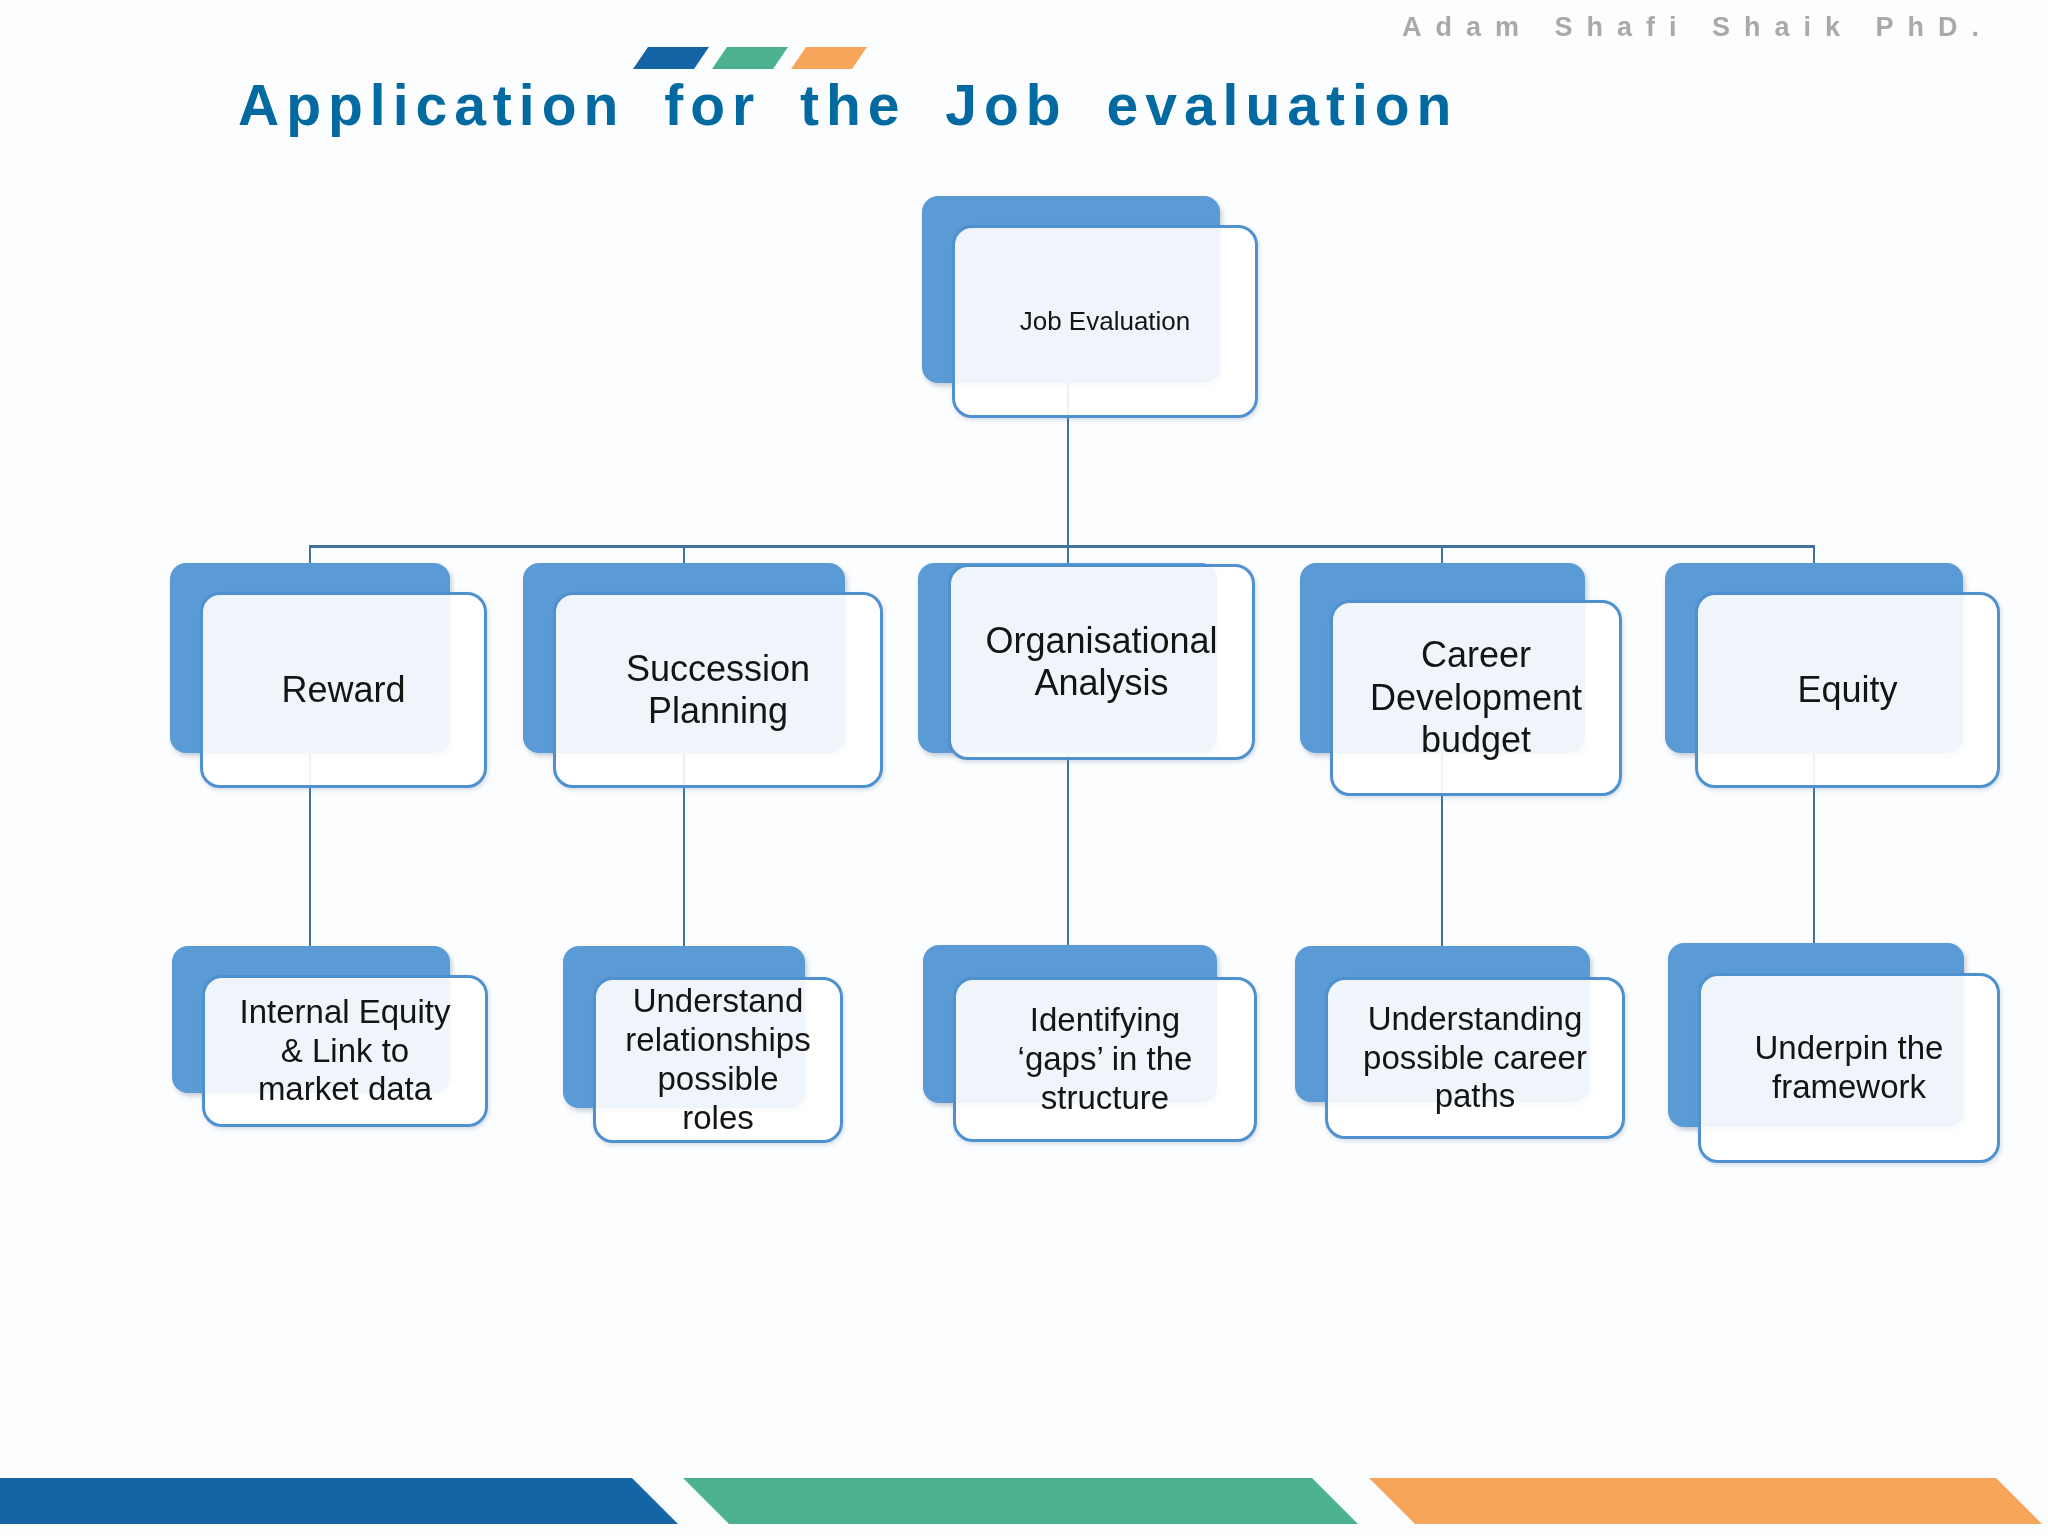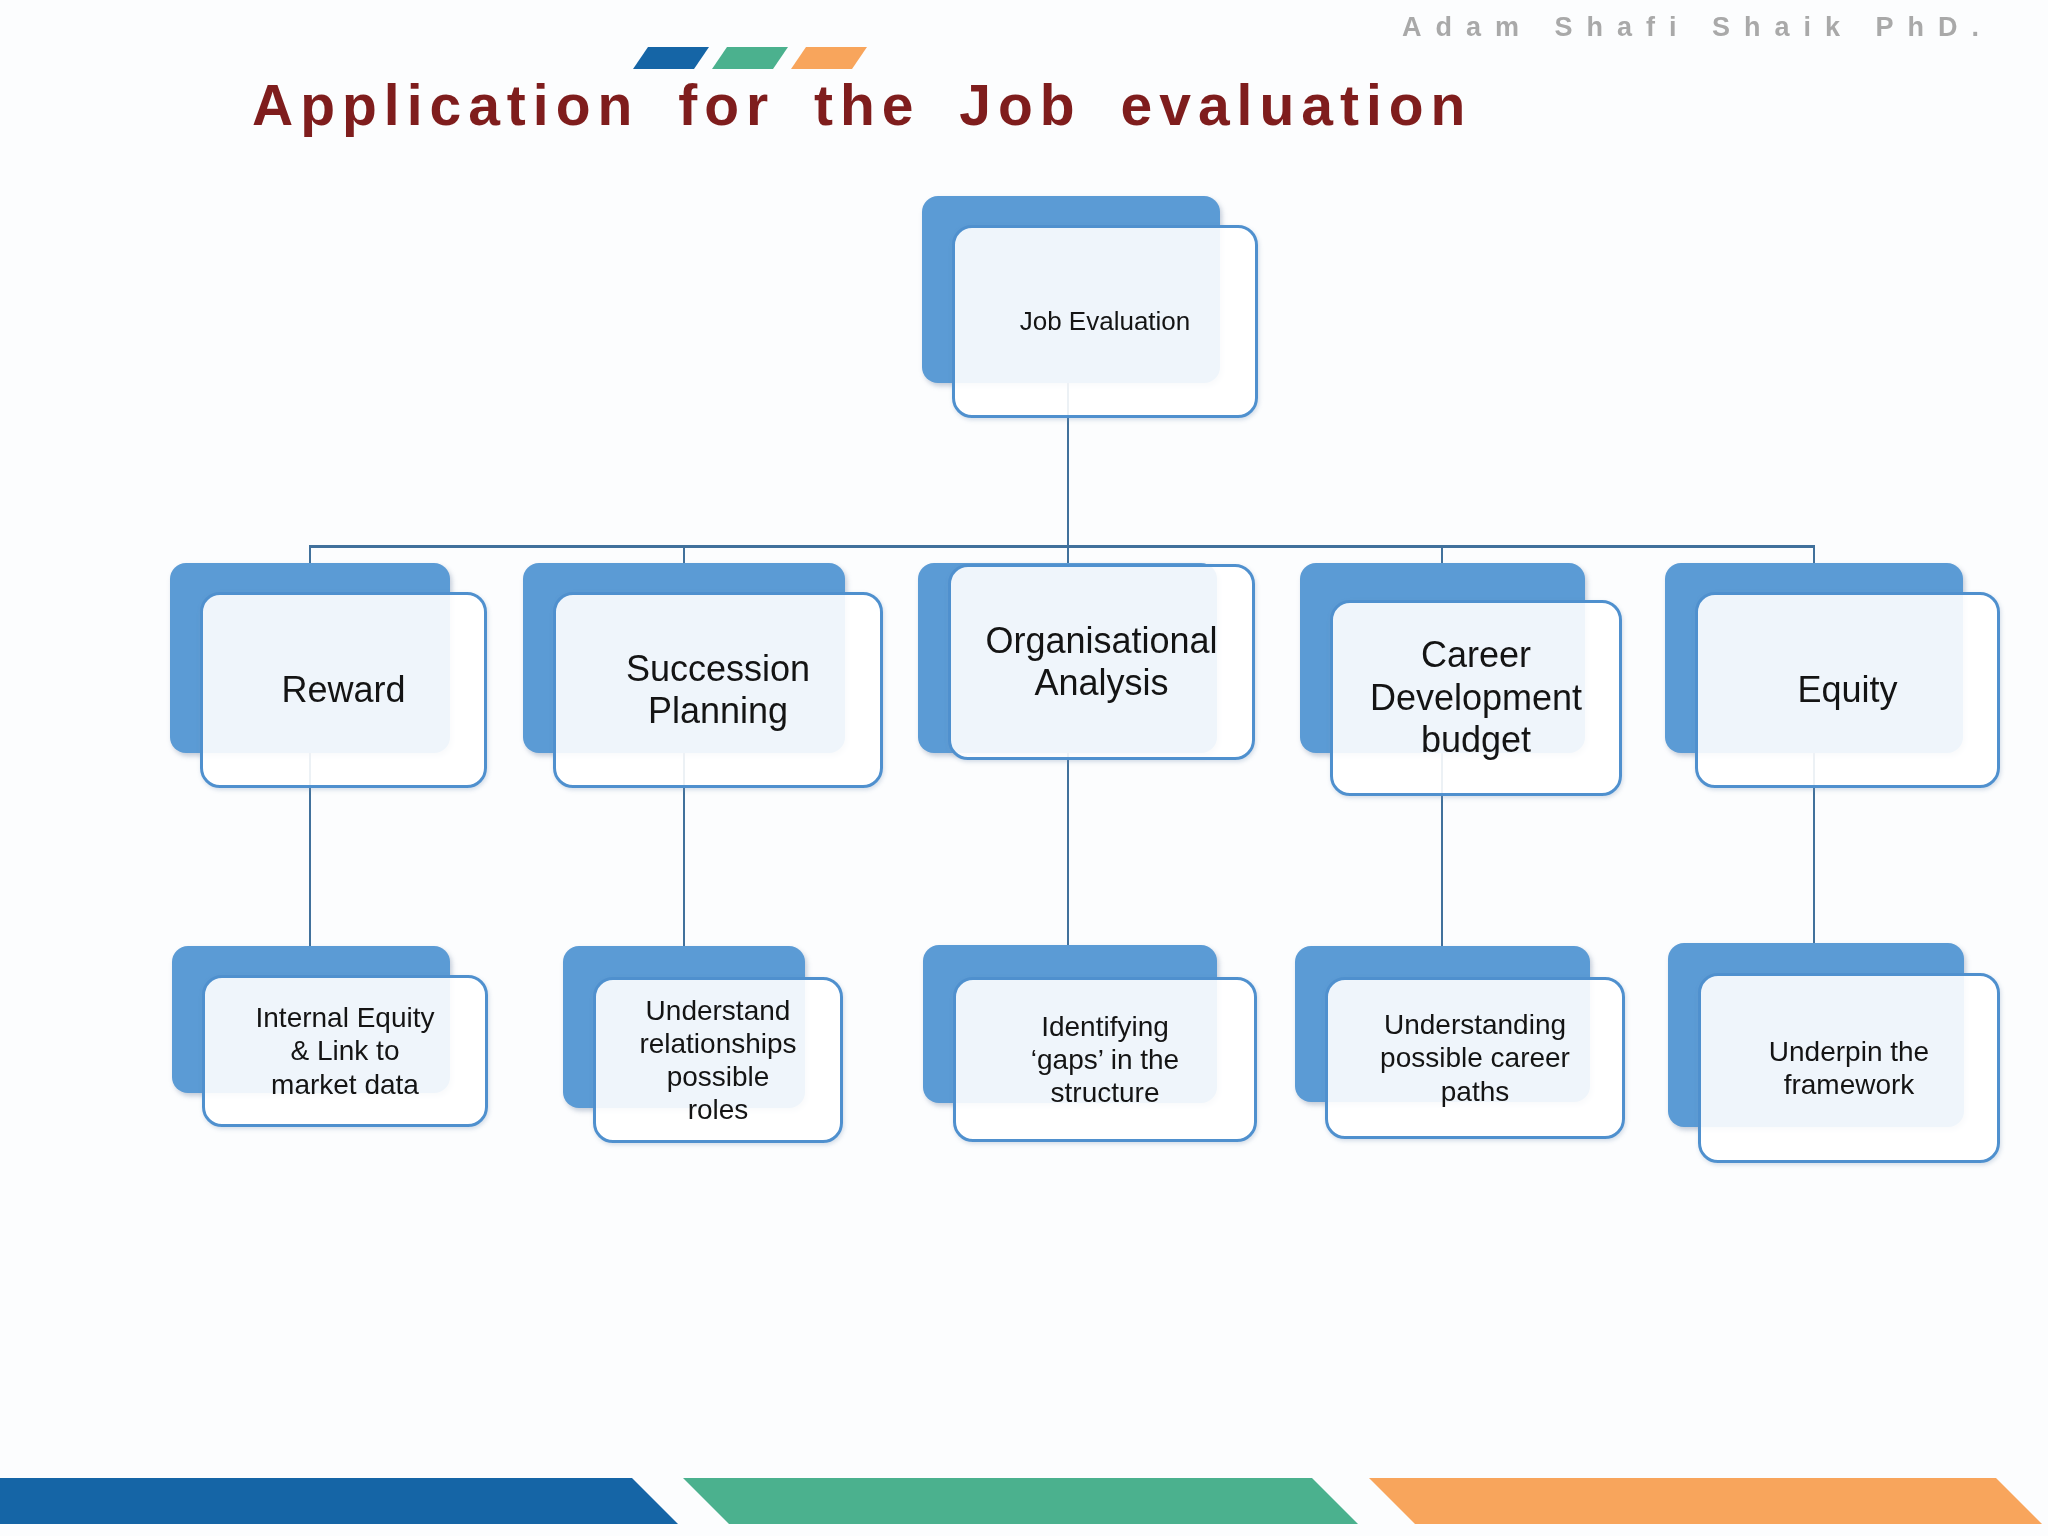--- a/index.html
+++ b/index.html
@@ -2,42 +2,42 @@
 <html><head>
 <meta charset="utf-8">
 <style>
   html,body{margin:0;padding:0;background:#ffffff;}
   body{font-family:"Liberation Sans", sans-serif;}
   .stage{position:relative;width:2048px;height:1536px;background:#fcfdfe;overflow:hidden;}
 
   
   .author{position:absolute;left:1402px;top:12px;font-size:27px;font-weight:bold;
           letter-spacing:14px;color:#a9a9a9;white-space:nowrap;}
-  .title{position:absolute;left:252px;top:72px;font-size:57px;font-weight:bold;
-         letter-spacing:7px;word-spacing:16px;color:#7f1d1d;white-space:nowrap;}
+  .title{position:absolute;left:238px;top:72px;font-size:57px;font-weight:bold;
+         letter-spacing:7px;word-spacing:16px;color:#0369a1;white-space:nowrap;}
 
   
   .dashes{position:absolute;left:633px;top:47px;display:flex;gap:3px;}
   .dash{width:76px;height:22px;clip-path:polygon(15px 0,100% 0,calc(100% - 15px) 100%,0 100%);}
 
   
   .vline{position:absolute;width:2px;background:#41719c;z-index:1;}
   .hline{position:absolute;height:3px;background:#41719c;z-index:1;}
 
   
   .back{position:absolute;background:#5b9bd5;border-radius:16px;z-index:2;
         box-shadow:2px 3px 5px rgba(110,130,160,0.40);}
   .front{position:absolute;background:rgba(255,255,255,0.90);border:3px solid #4f90ce;
          border-radius:20px;z-index:3;display:flex;align-items:center;justify-content:center;
          text-align:center;color:#141414;box-sizing:border-box;padding:0 6px;
          box-shadow:1px 2px 4px rgba(120,145,180,0.30);}
   .lbl{white-space:pre-line;line-height:1.18;}
   .f-root{font-size:26px;}
   .f-mid{font-size:36px;}
-  .f-small{font-size:28px;align-items:center;}
+  .f-small{font-size:33px;align-items:center;}
 
   
   .band{position:absolute;top:1478px;height:46px;}
   .band-blue{left:0;width:678px;clip-path:polygon(0 0,calc(100% - 46px) 0,100% 100%,0 100%);}
   .band-green{left:683px;width:675px;clip-path:polygon(0 0,calc(100% - 46px) 0,100% 100%,46px 100%);}
   .band-orange{left:1369px;width:673px;clip-path:polygon(0 0,calc(100% - 46px) 0,100% 100%,46px 100%);}
 </style>
 </head>
 <body>
 

